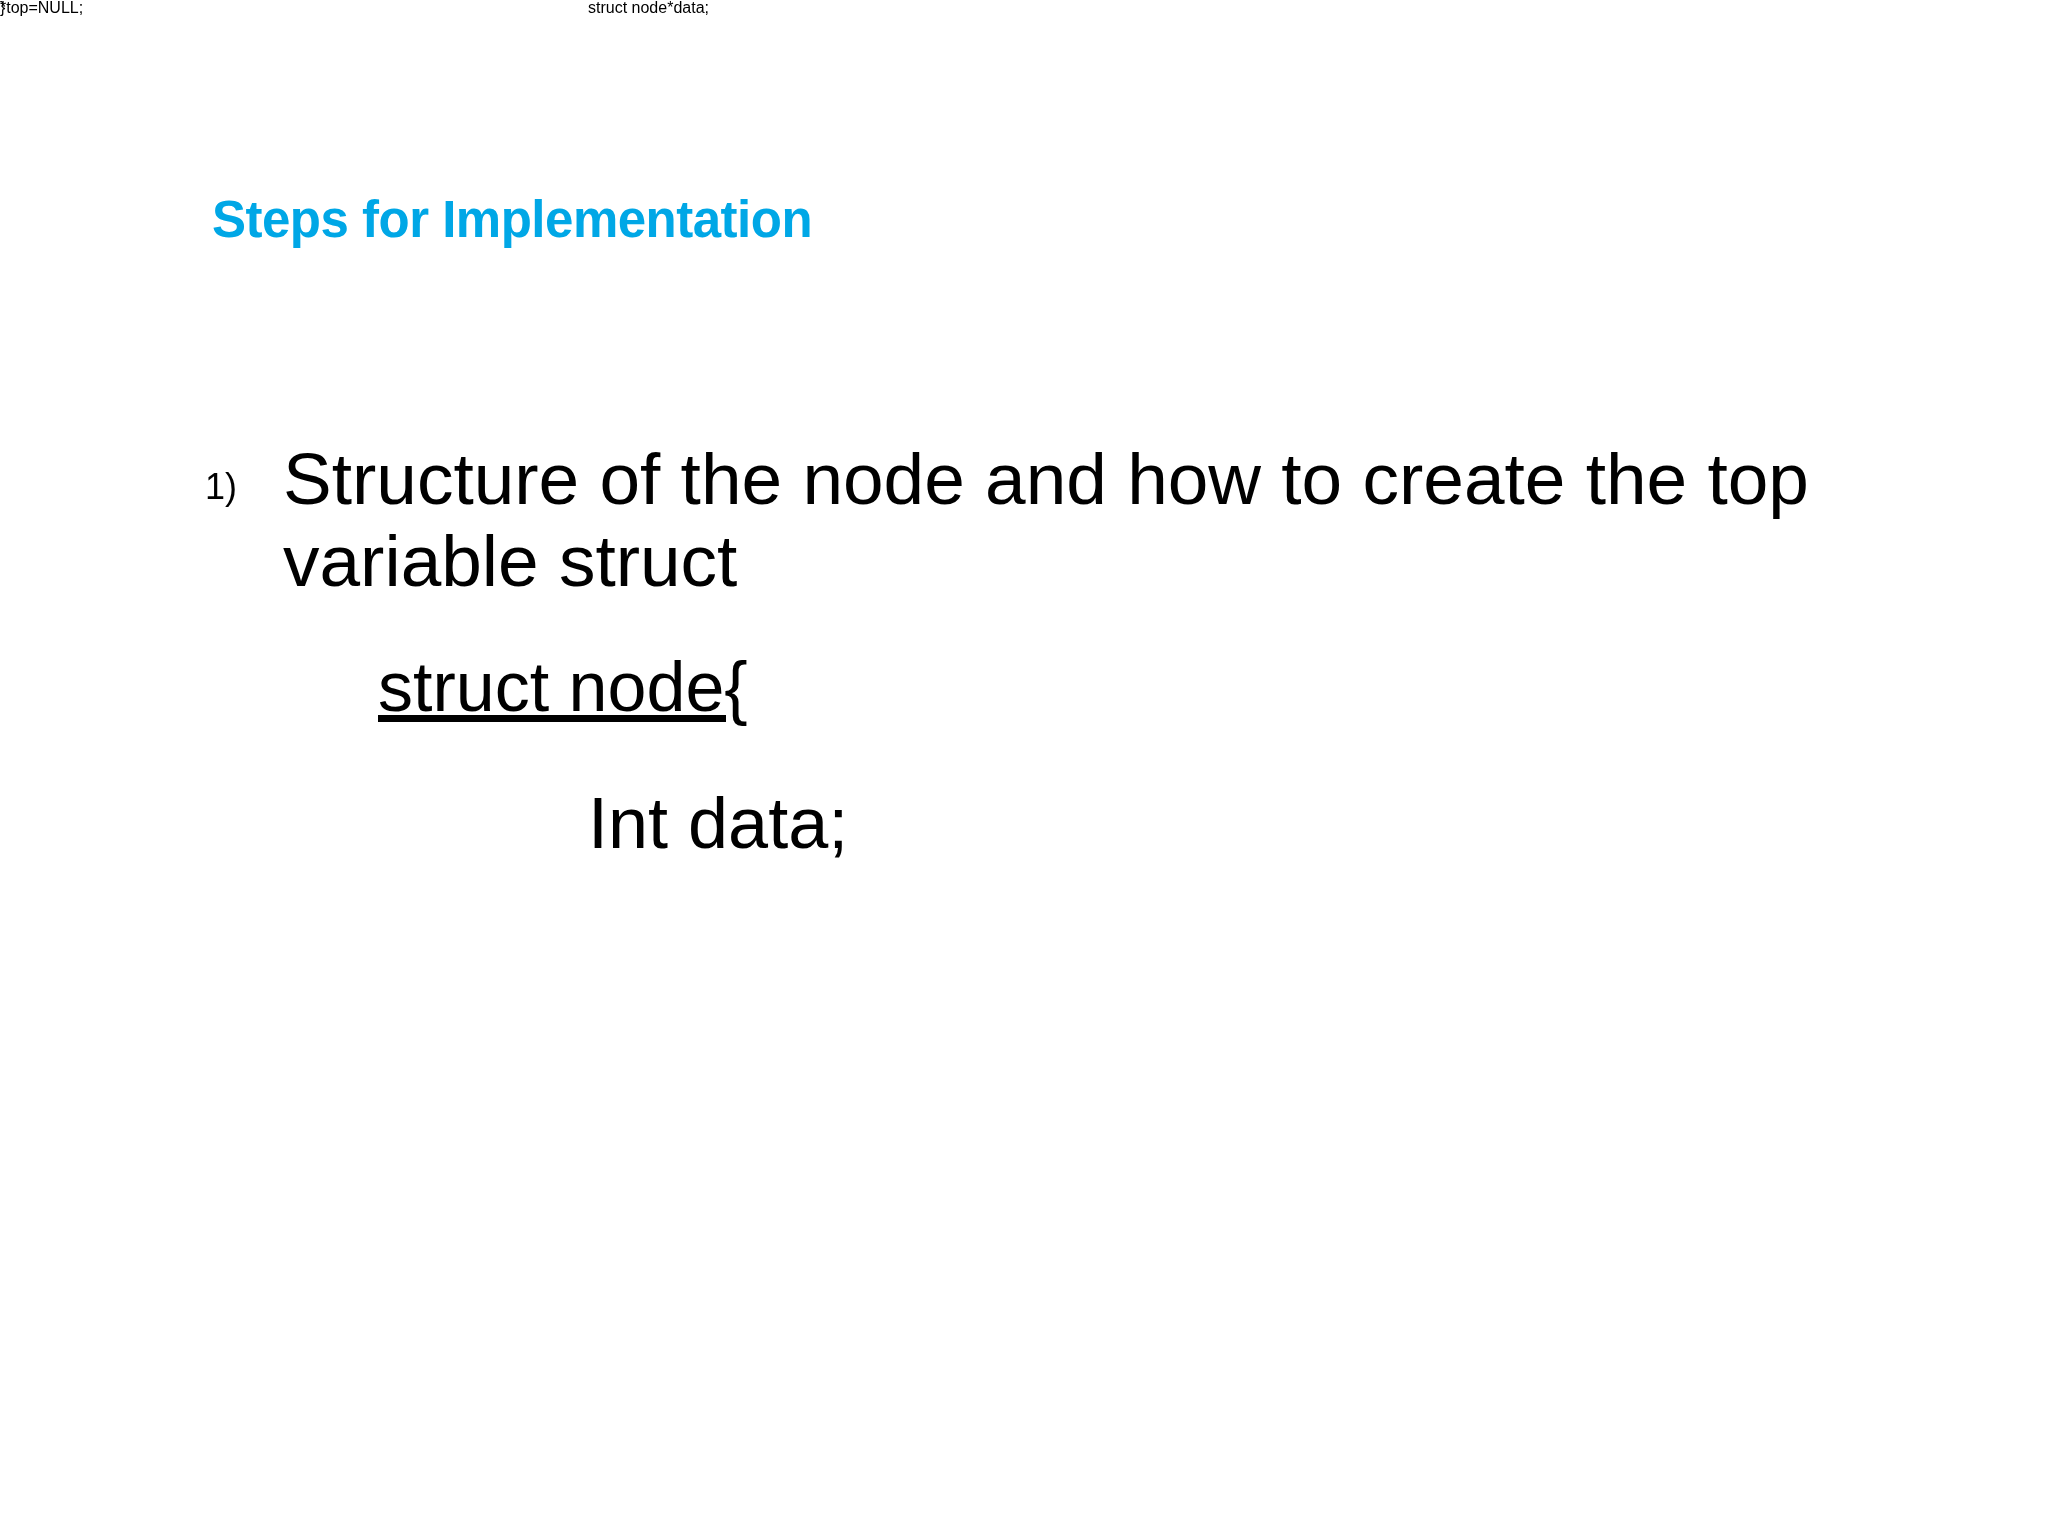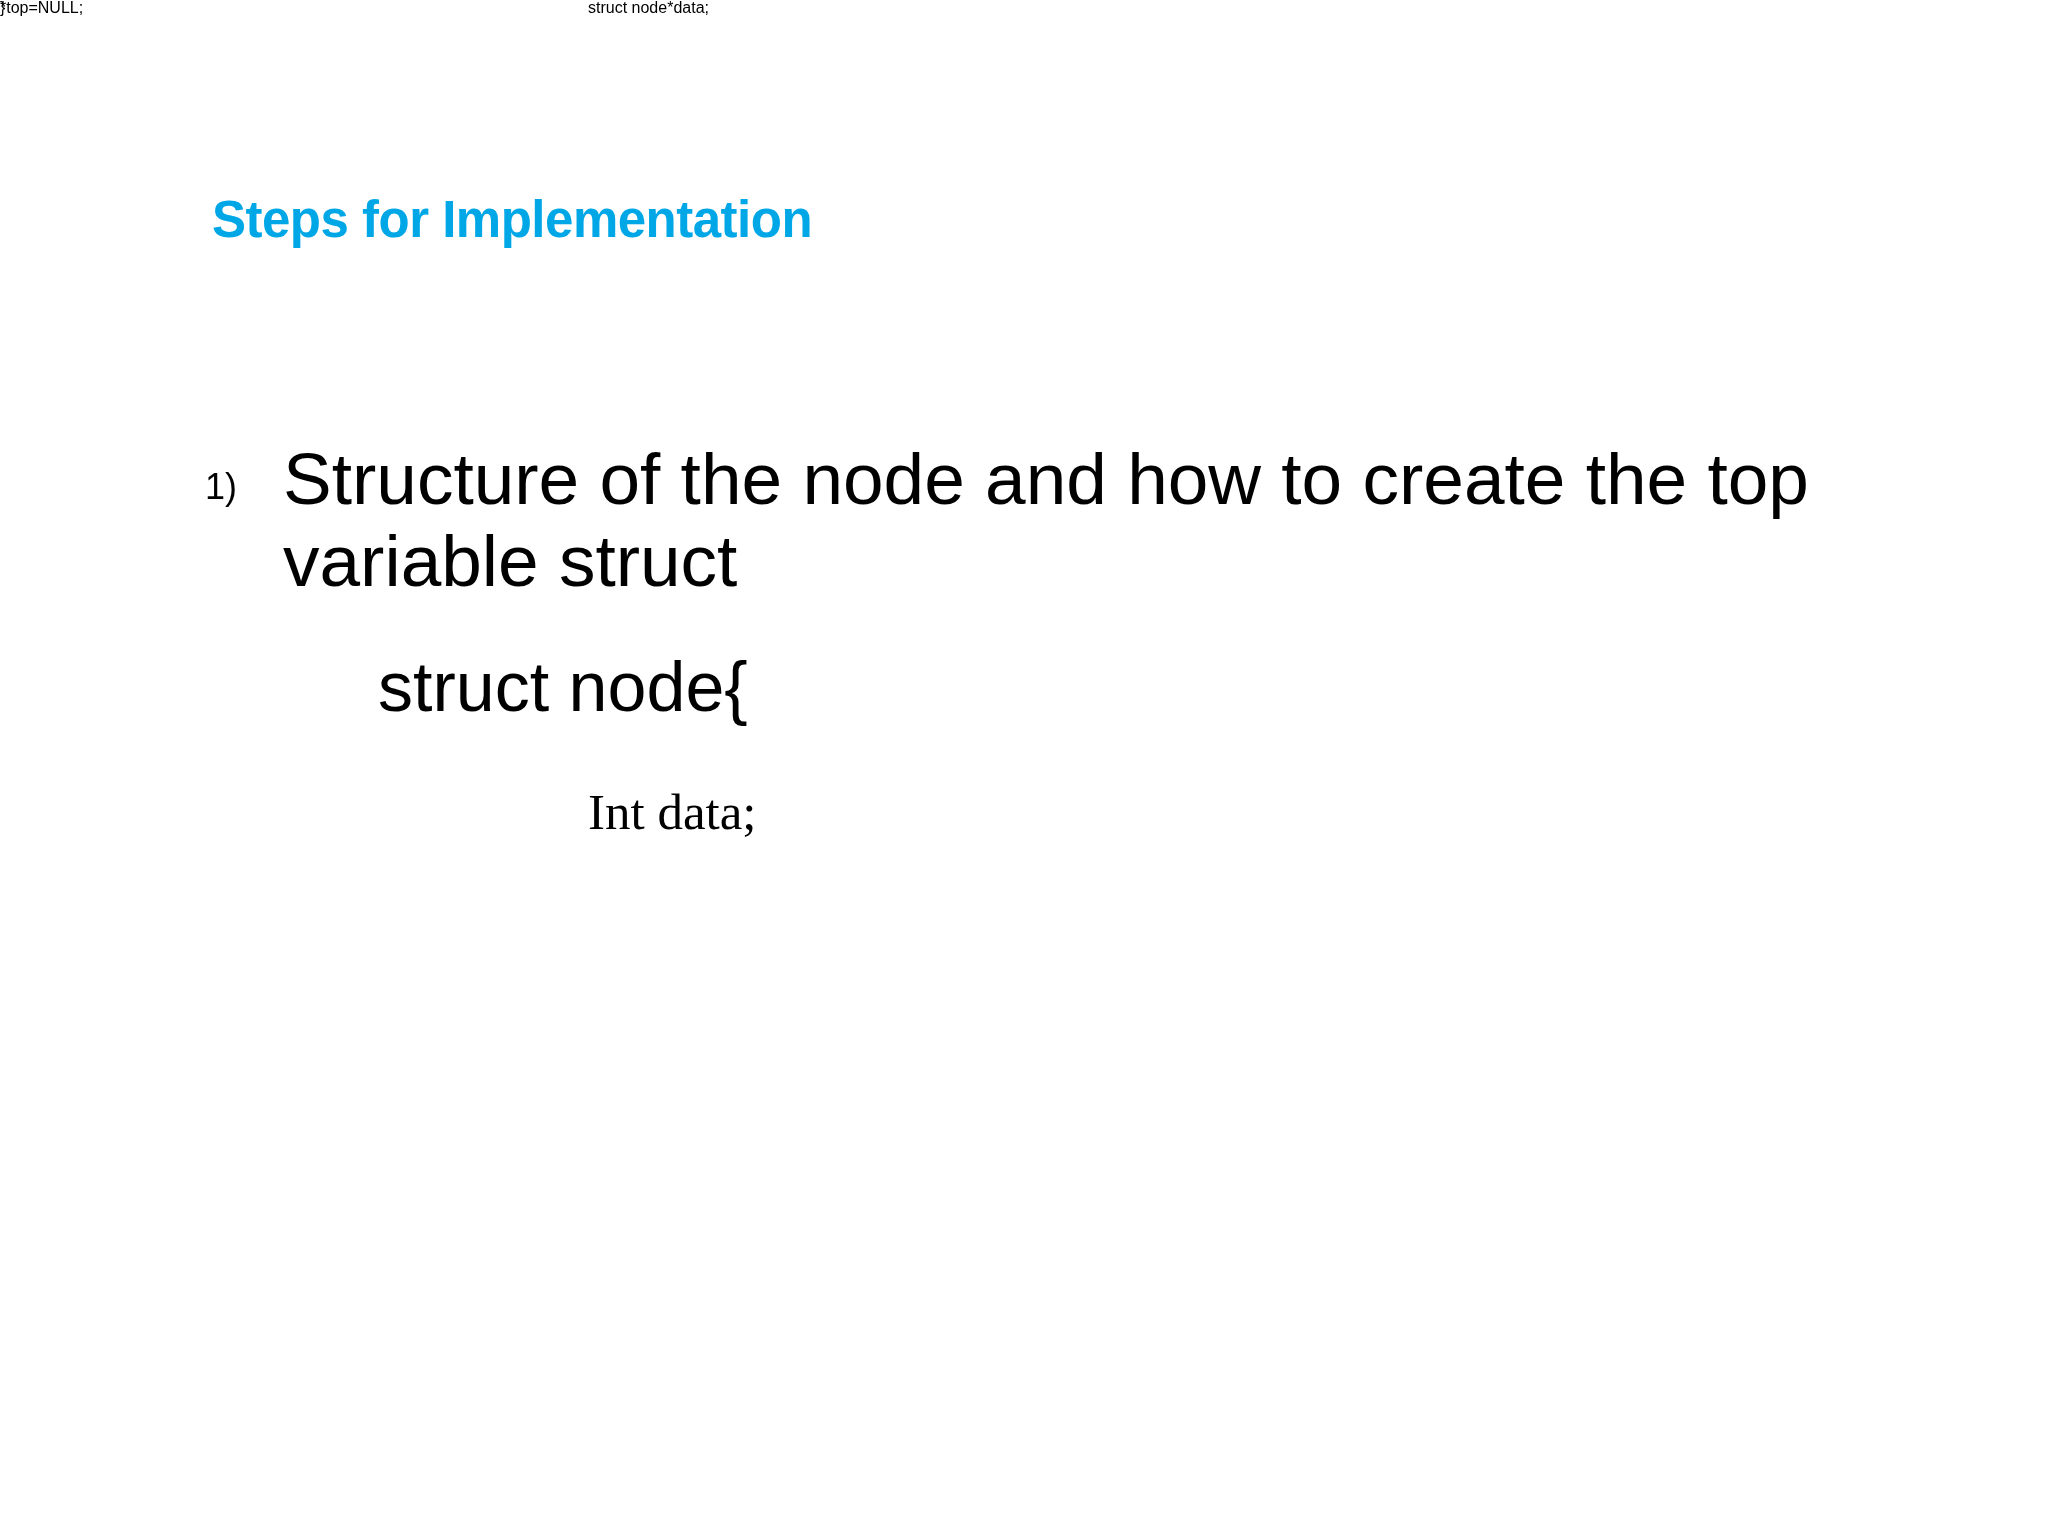--- a/index.html
+++ b/index.html
@@ -69,22 +69,22 @@
     position: absolute;
     left: 78px;
     top: 0px;
     width: 1630px;
     font-size: 73px;
     color: #000000;
     line-height: 1.13;
   }
 
   
-  .code-l1 { left: 378px; top: 652px;  font-size: 70px; }
-  .code-l2 { left: 588px; top: 787px;  font-size: 51px; font-family: Liberation Serif, serif; }
+  .code-l1 { left: 378px; top: 652px;  font-size: 70px; text-decoration: underline; }
+  .code-l2 { left: 588px; top: 787px;  font-size: 72px; }
   .code-l3 { left: 588px; top": 0;     font-size: 70px; }
   .code-l3 { left: 588px; top: 917px;  font-size: 70px; }
   .code-l4 { left: 588px; top: 1042px; font-size: 70px; }
   .code-l5 { left: 483px; top: 1167px; font-size: 70px; }
 </style>
 </head>
 <body>
 
 <div id="slide">
 

